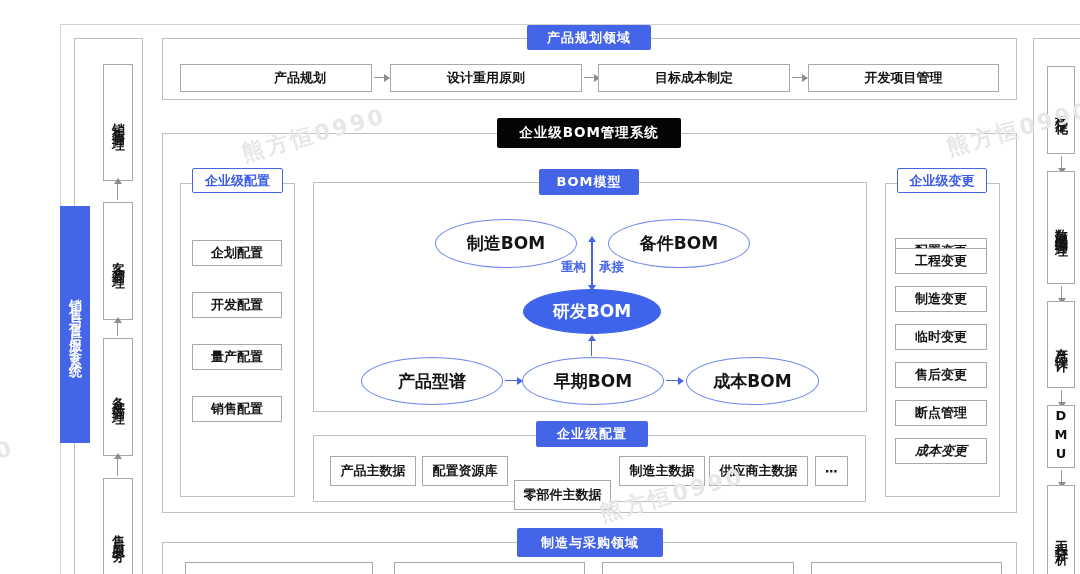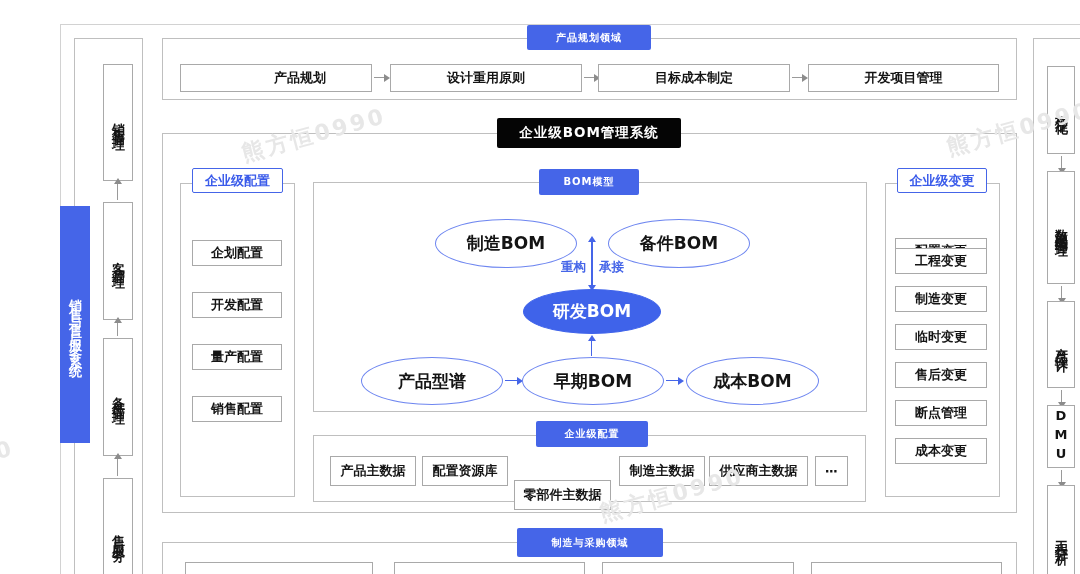--- a/index.html
+++ b/index.html
@@ -4,21 +4,21 @@
 <style>
   html,body{margin:0;padding:0;}
   body{
     width:1080px;height:574px;position:relative;overflow:hidden;background:#fff;
     font-family:"DejaVu Sans","Liberation Sans",sans-serif;color:#111;
   }
   .container{position:absolute;background:#fff;border:1px solid #bfbfbf;z-index:1;box-sizing:border-box;}
   .frame{position:absolute;border:1px solid #d2d2d2;z-index:0;box-sizing:border-box;}
   .cbox{position:absolute;background:#fff;border:1px solid #a9a9a9;display:flex;align-items:center;justify-content:center;
         font-weight:bold;font-size:13px;color:#141414;z-index:2;box-sizing:border-box;text-align:center;}
-  .banner{position:absolute;background:#4565e8;color:#fff;font-weight:bold;font-size:10px;display:flex;align-items:center;
+  .banner{position:absolute;background:#4565e8;color:#fff;font-weight:bold;font-size:13px;display:flex;align-items:center;
         justify-content:center;z-index:3;border-radius:2px;box-sizing:border-box;letter-spacing:1px;}
   .banner.dark{background:#050505;}
   .bluelabel{position:absolute;background:#fff;border:1px solid #4565e8;color:#3a5bea;font-weight:bold;font-size:13px;
         display:flex;align-items:center;justify-content:center;z-index:3;border-radius:2px;box-sizing:border-box;}
   .vtext{writing-mode:vertical-rl;text-orientation:upright;letter-spacing:5px;}
   .vbar{position:absolute;background:#4565e8;color:#fff;font-weight:bold;font-size:13px;display:flex;align-items:center;
         justify-content:center;z-index:3;}
   .ell{position:absolute;background:#fff;border:1.5px solid #6e86f0;border-radius:50%;display:flex;align-items:center;
         justify-content:center;font-weight:bold;font-size:17px;color:#141414;z-index:2;box-sizing:border-box;}
   .ell.fill{background:#3f63ea;border-color:#3f63ea;color:#fff;}
@@ -104,21 +104,21 @@
 <div class="cbox" style="left:815px;top:456px;width:33px;height:30px;">⋯</div>
 
 <div class="container" style="left:885px;top:183px;width:115px;height:314px;"></div>
 <div class="bluelabel" style="left:897px;top:168px;width:90px;height:25px;">企业级变更</div>
 <div class="cbox" style="left:895px;top:210px;width:92px;height:26px;margin-top:28px;">配置变更</div>
 <div class="cbox" style="left:895px;top:248px;width:92px;height:26px;">工程变更</div>
 <div class="cbox" style="left:895px;top:286px;width:92px;height:26px;">制造变更</div>
 <div class="cbox" style="left:895px;top:324px;width:92px;height:26px;">临时变更</div>
 <div class="cbox" style="left:895px;top:362px;width:92px;height:26px;">售后变更</div>
 <div class="cbox" style="left:895px;top:400px;width:92px;height:26px;">断点管理</div>
-<div class="cbox" style="left:895px;top:438px;width:92px;height:26px;">成本变更</div>
+<div class="cbox" style="left:895px;top:438px;width:92px;height:26px;font-style:italic;">成本变更</div>
 
 <div class="container" style="left:162px;top:542px;width:855px;height:48px;"></div>
 <div class="banner" style="left:517px;top:528px;width:146px;height:29px;">制造与采购领域</div>
 <div class="cbox" style="left:185px;top:562px;width:188px;height:30px;"></div>
 <div class="cbox" style="left:394px;top:562px;width:191px;height:30px;"></div>
 <div class="cbox" style="left:602px;top:562px;width:192px;height:30px;"></div>
 <div class="cbox" style="left:811px;top:562px;width:191px;height:30px;"></div>
 
 <div class="container" style="left:1033px;top:38px;width:60px;height:552px;"></div>
 <div class="cbox vtext" style="left:1047px;top:66px;width:28px;height:88px;letter-spacing:4px;">标准化</div>

